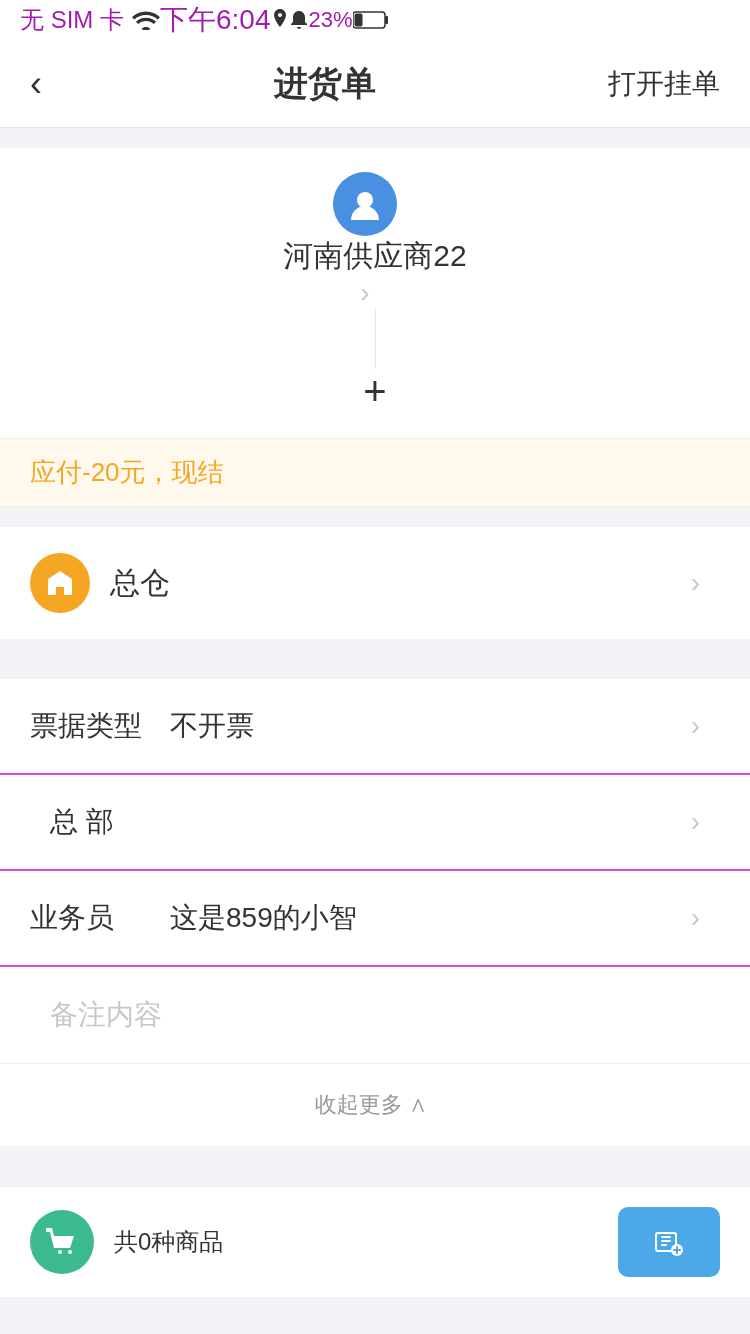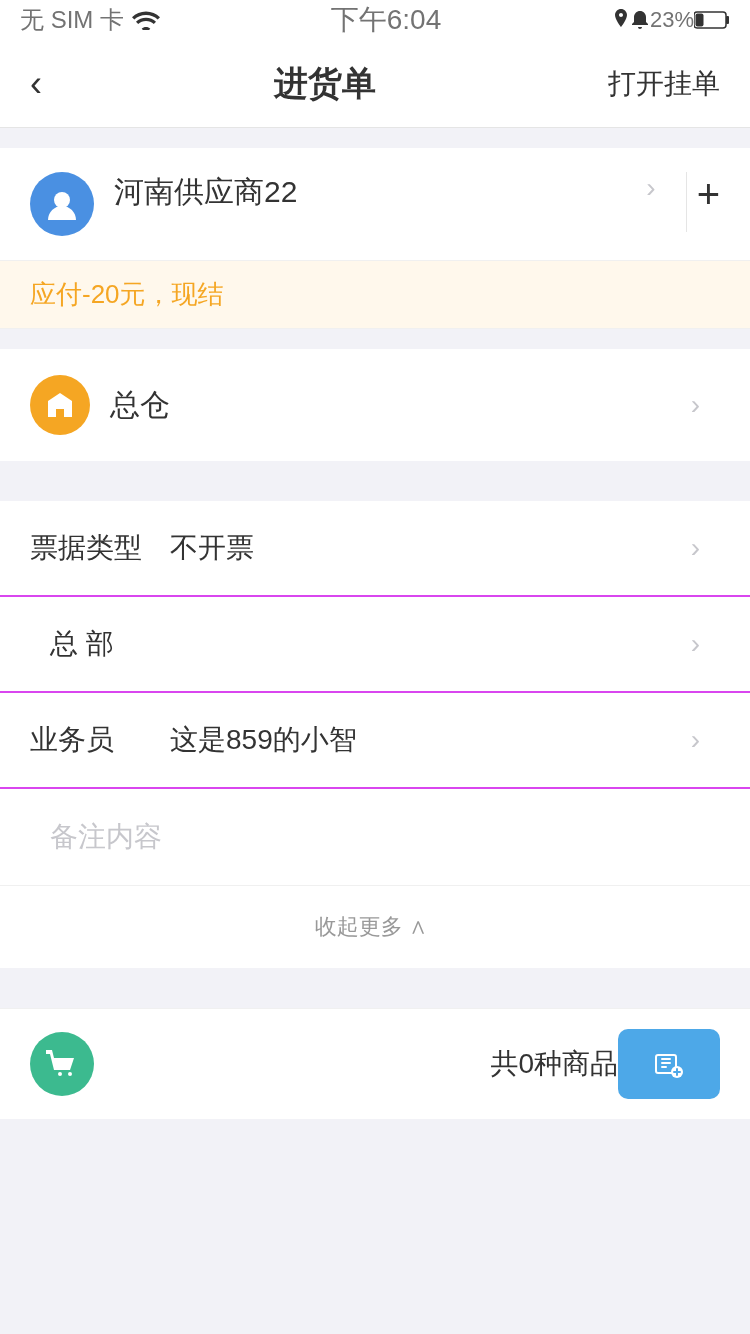--- a/index.html
+++ b/index.html
@@ -13,24 +13,24 @@
       color: #333;
     }
 
     
     .status-bar {
       width: 750px;
       height: 40px;
       background: #fff;
       display: flex;
       align-items: center;
-      justify-content: space-between;
+      justify-content: flex-start;
       padding: 0 20px;
       font-size: 24px;
-      color: #737373;
+      color: #a21caf;
     }
     .status-left { display: flex; align-items: center; gap: 8px; }
     .status-center { font-size: 28px; font-weight: 500; }
     .status-right { display: flex; align-items: center; font-size: 22px; }
 
     
     .nav-bar {
       width: 750px;
       height: 88px;
       background: #fff;
@@ -64,23 +64,25 @@
 
     
     .card {
       background: #fff;
       margin-bottom: 0;
     }
 
     
     .supplier-row {
       display: flex;
+      align-items: center;
       padding: 24px 30px;
       background: #fff;
       border-bottom: 1px solid #f0f0f0;
+      flex-direction: column;
     }
     .supplier-avatar {
       width: 64px;
       height: 64px;
       border-radius: 50%;
       background: #4a90e2;
       display: flex;
       align-items: center;
       justify-content: center;
       margin-right: 20px;
@@ -203,23 +205,22 @@
       background: #3cba8f;
       display: flex;
       align-items: center;
       justify-content: center;
       margin-right: 20px;
       flex-shrink: 0;
     }
     .product-count-icon svg { width: 36px; height: 36px; }
     .product-count-text {
       flex: 1;
-      font-size: 28px;
-      color: #333;
-      text-align: right;
+      font-size: 24px;
+      color: #333;
     }
     .select-product-btn {
       background: #4da8e8;
       color: #fff;
       border: none;
       border-radius: 10px;
       padding: 20px 36px;
       font-size: 28px;
       display: flex;
       align-items: center;

